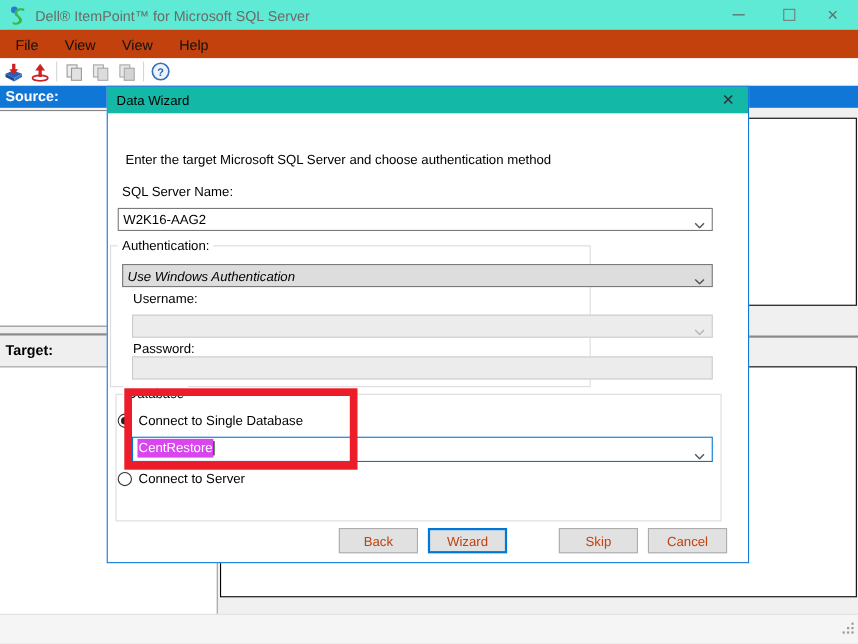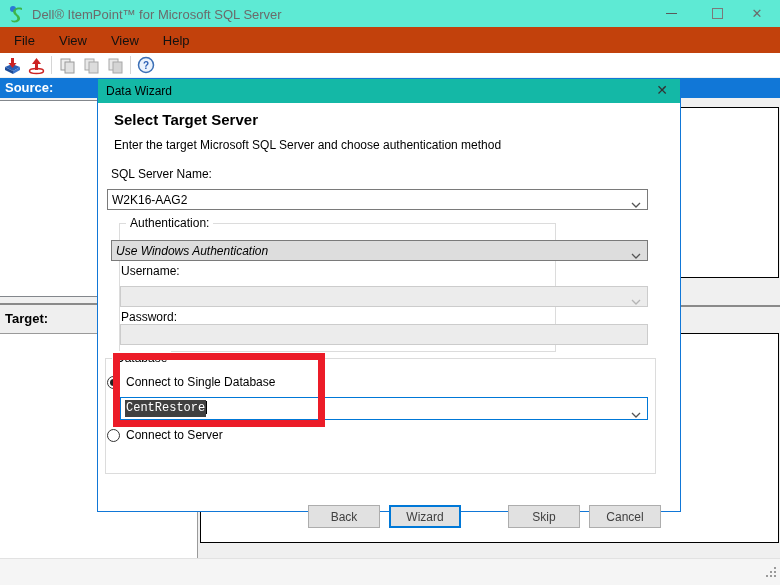--- a/index.html
+++ b/index.html
@@ -51,29 +51,29 @@
   .combo .chev { position: absolute; right: 6px; top: 7px; }
 
   .groupbox { position: absolute; border: 1px solid #dcdcdc; }
   .groupbox .legend { position: absolute; top: -8px; left: 6px; background: #fff; padding: 0 4px; font-size: 12px; color: #000; }
 
   .combo.gray { background: #dddddd; }
   .combo.disabled { background: #ececec; border-color: #cccccc; color: #8a8a8a; }
   .textfield { position: absolute; height: 21px; background: #ececec; border: 1px solid #cccccc; }
 
   .combo.focused { border: 1px solid #0078d7; background: #fff; padding-top: 2px; }
-  .sel-text { background: #404040; color: #fff; padding: 1px 1px 2px 1px; font-family: Liberation Mono, monospace; }
+  .sel-text { background: #d946ef; color: #fff; padding: 1px 1px 2px 1px; }
   .caret { display: inline-block; width: 1px; height: 13px; background: #000; vertical-align: middle; margin-left: 0px; }
 
   .radio-row { position: absolute; display: flex; align-items: center; }
   .radio { width: 13px; height: 13px; border: 1px solid #333; border-radius: 50%; background: #fff; position: relative; flex: none; }
   .radio.checked::after { content: ""; position: absolute; left: 2px; top: 2px; width: 7px; height: 7px; background: #222; border-radius: 50%; }
   .radio-label { font-size: 12px; margin-left: 6px; color: #000; }
 
-  .btn { position: absolute; width: 72px; height: 23px; background: #e1e1e1; border: 1px solid #adadad; font-size: 12px; color: #404040; display: flex; align-items: center; justify-content: center; margin-top: 25px; }
+  .btn { position: absolute; width: 72px; height: 23px; background: #e1e1e1; border: 1px solid #adadad; font-size: 12px; color: #c2410c; display: flex; align-items: center; justify-content: center; }
   .btn.default { border: 2px solid #0078d7; }
 
   .red-annotation { position: absolute; left: 113px; top: 353px; width: 212px; height: 74px; border: 7px solid #ec1c28; z-index: 40; }
 </style>
 </head>
 <body>
 
 <div class="screen">
 
   <div class="titlebar">
@@ -172,34 +172,33 @@
       </svg>
     </span>
   </div>
 
   <div class="dialog">
     <div class="dlg-titlebar">
       <span class="dlg-title">Data Wizard</span>
       <span class="dlg-close">✕</span>
     </div>
 
-    <div class="dlg-heading">Select Target Server</div>
     <div class="dlg-sub">Enter the target Microsoft SQL Server and choose authentication method</div>
 
     <div class="flabel" style="left:13px; top:88px;">SQL Server Name:</div>
     <div class="combo" style="left:9px; top:110px; width:541px;">
       <span>W2K16-AAG2</span>
       <span class="chev">
         <svg width="10" height="6" viewBox="0 0 10 6">
             <polyline points="1,1 5,5 9,1" fill="none" stroke="#555" stroke-width="1.3"></polyline>
           </svg>
       </span>
     </div>
 
-    <div class="groupbox" style="left:21px; top:144px; width:437px; height:129px;">
+    <div class="groupbox" style="left:2px; top:144px; width:437px; height:129px;">
       <span class="legend">Authentication:</span>
     </div>
     <div class="combo gray" style="left:13px; top:161px; width:537px;font-style:italic;">
       <span>Use Windows Authentication</span>
       <span class="chev">
         <svg width="10" height="6" viewBox="0 0 10 6">
             <polyline points="1,1 5,5 9,1" fill="none" stroke="#555" stroke-width="1.3"></polyline>
           </svg>
       </span>
     </div>

